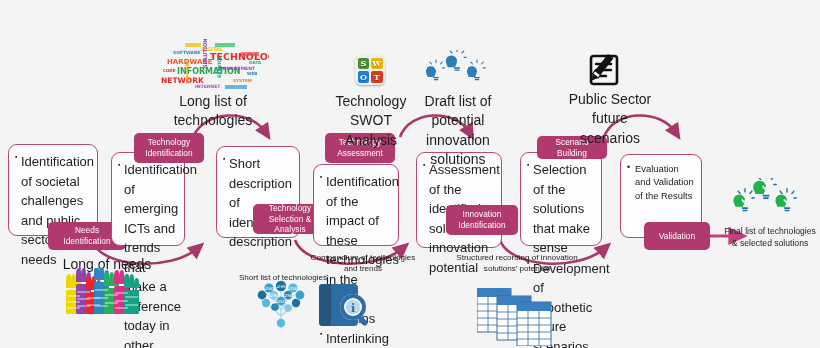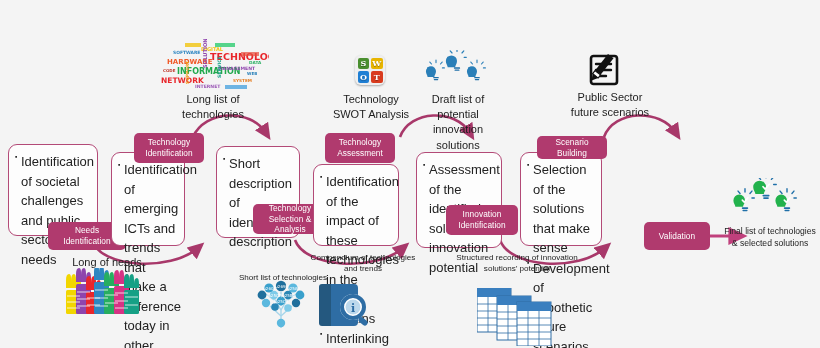--- a/index.html
+++ b/index.html
@@ -53,21 +53,21 @@
     display:flex;align-items:center;justify-content:center;
     padding:2px 4px;
     letter-spacing:.05px;
   }
 
   
   .caption{
     position:absolute;
     text-align:center;
     color:#1d1d1d;
-    font-size:11px;
+    font-size:14px;
     line-height:1.38;
   }
   .caption.sm{font-size:8.1px;}
 
   
   .icon{position:absolute;}
 
   
   .wordcloud{
     position:absolute;
@@ -167,20 +167,25 @@
   <div class="chip" style="left:446px;top:205px;width:72px;height:30px;">Innovation Identification</div>
 
   <div class="stage-box" style="left:520px;top:152px;width:82px;height:94px;">
     <ul>
       <li>Selection of the solutions that make sense</li>
       <li>Development of hypothetic future scenarios</li>
     </ul>
   </div>
   <div class="chip" style="left:537px;top:136px;width:70px;height:23px;">Scenario Building</div>
 
+  <div class="stage-box big" style="left:620px;top:154px;width:82px;height:84px;">
+    <ul>
+      <li>Evaluation and Validation of the Results</li>
+    </ul>
+  </div>
   <div class="chip" style="left:644px;top:222px;width:66px;height:28px;">Validation</div>
 
   <div class="wordcloud icon" style="left:155px;top:38px;">
     <svg viewBox="0 0 114 54" width="114" height="54">
       <g font-family="DejaVu Sans" font-weight="bold">
         <text x="55" y="22" font-size="9.5" fill="#e8262b">TECHNOLOGY</text>
         <text x="12" y="26" font-size="7" fill="#f05a28">HARDWARE</text>
         <text x="22" y="36" font-size="8" fill="#21a84c">INFORMATION</text>
         <text x="6" y="45" font-size="7.5" fill="#e8262b">NETWORK</text>
         <text x="63" y="32" font-size="4.6" fill="#8e44ad">MANAGEMENT</text>

